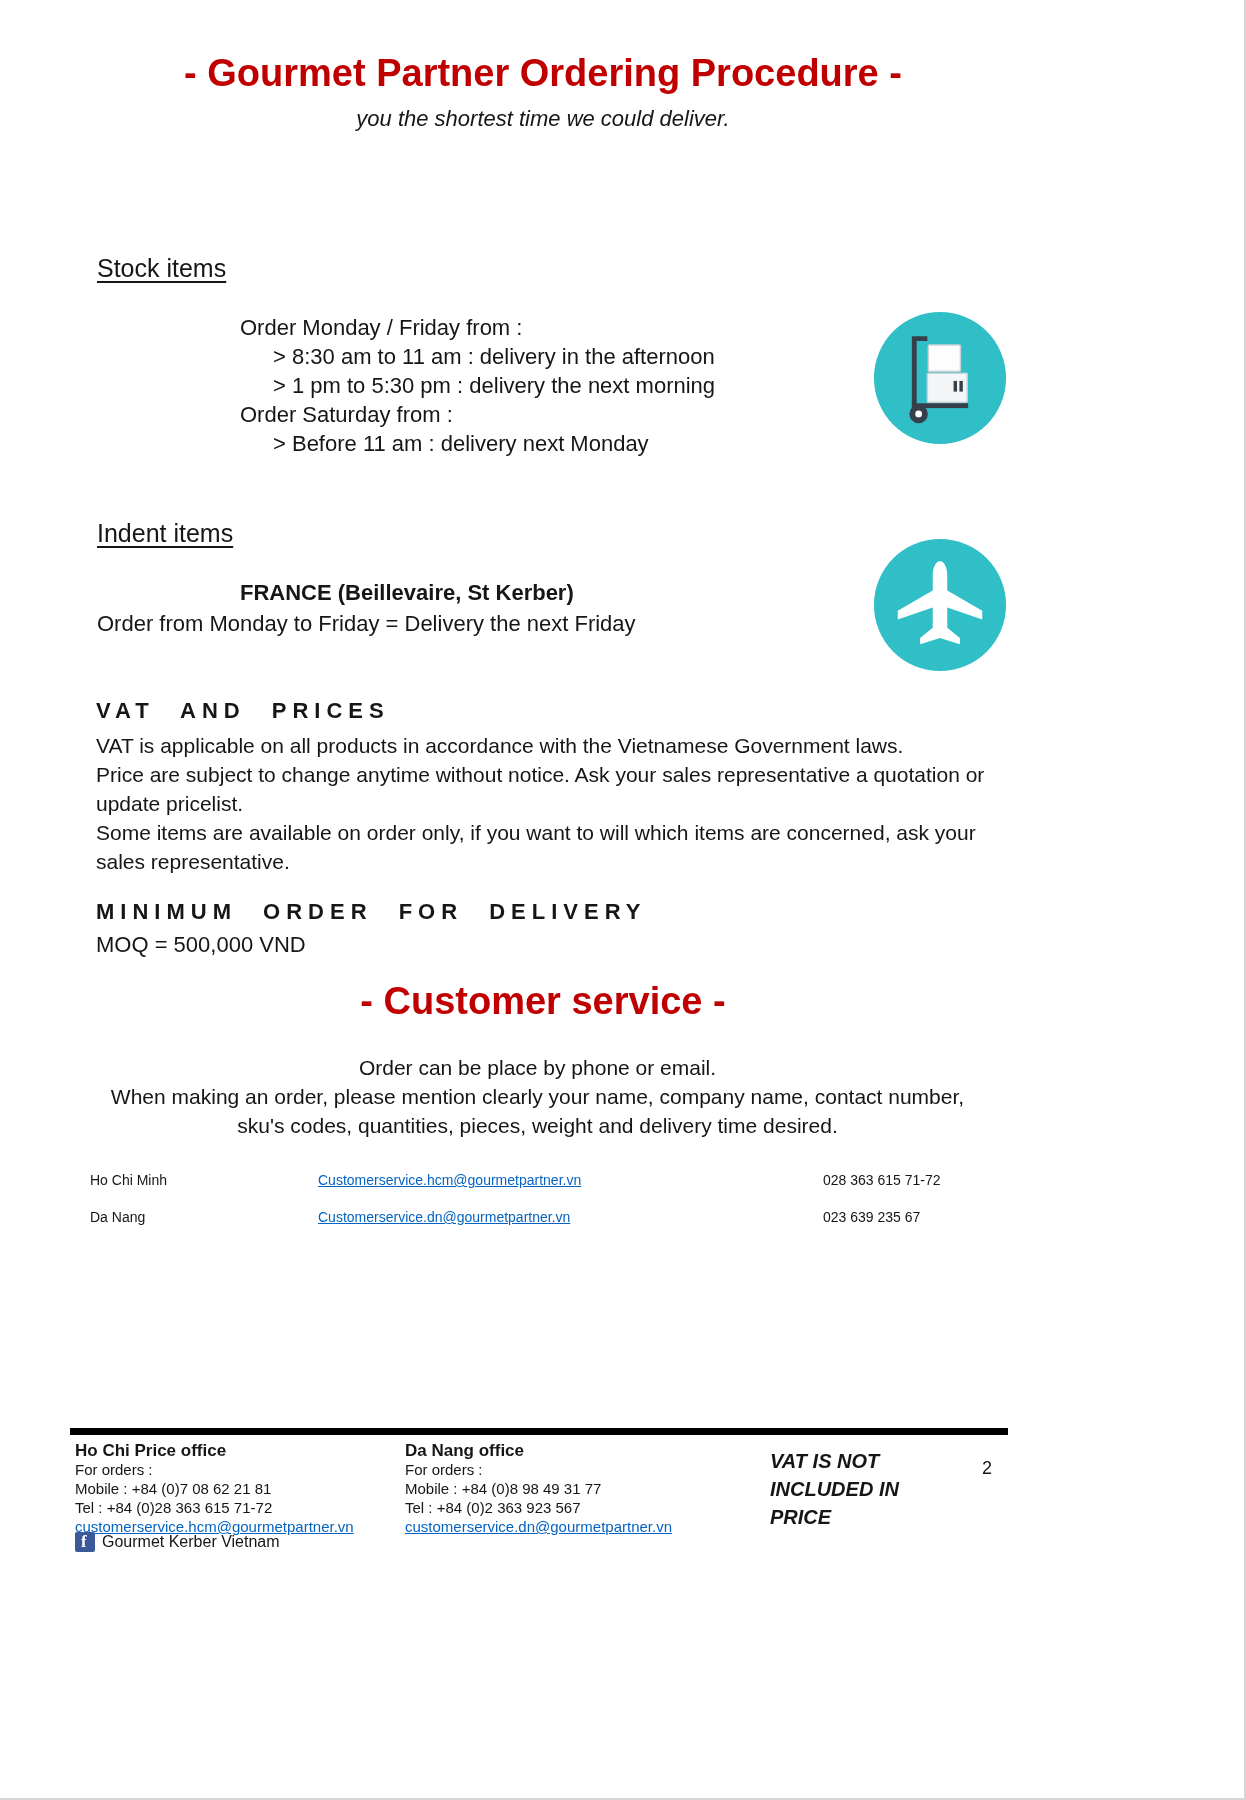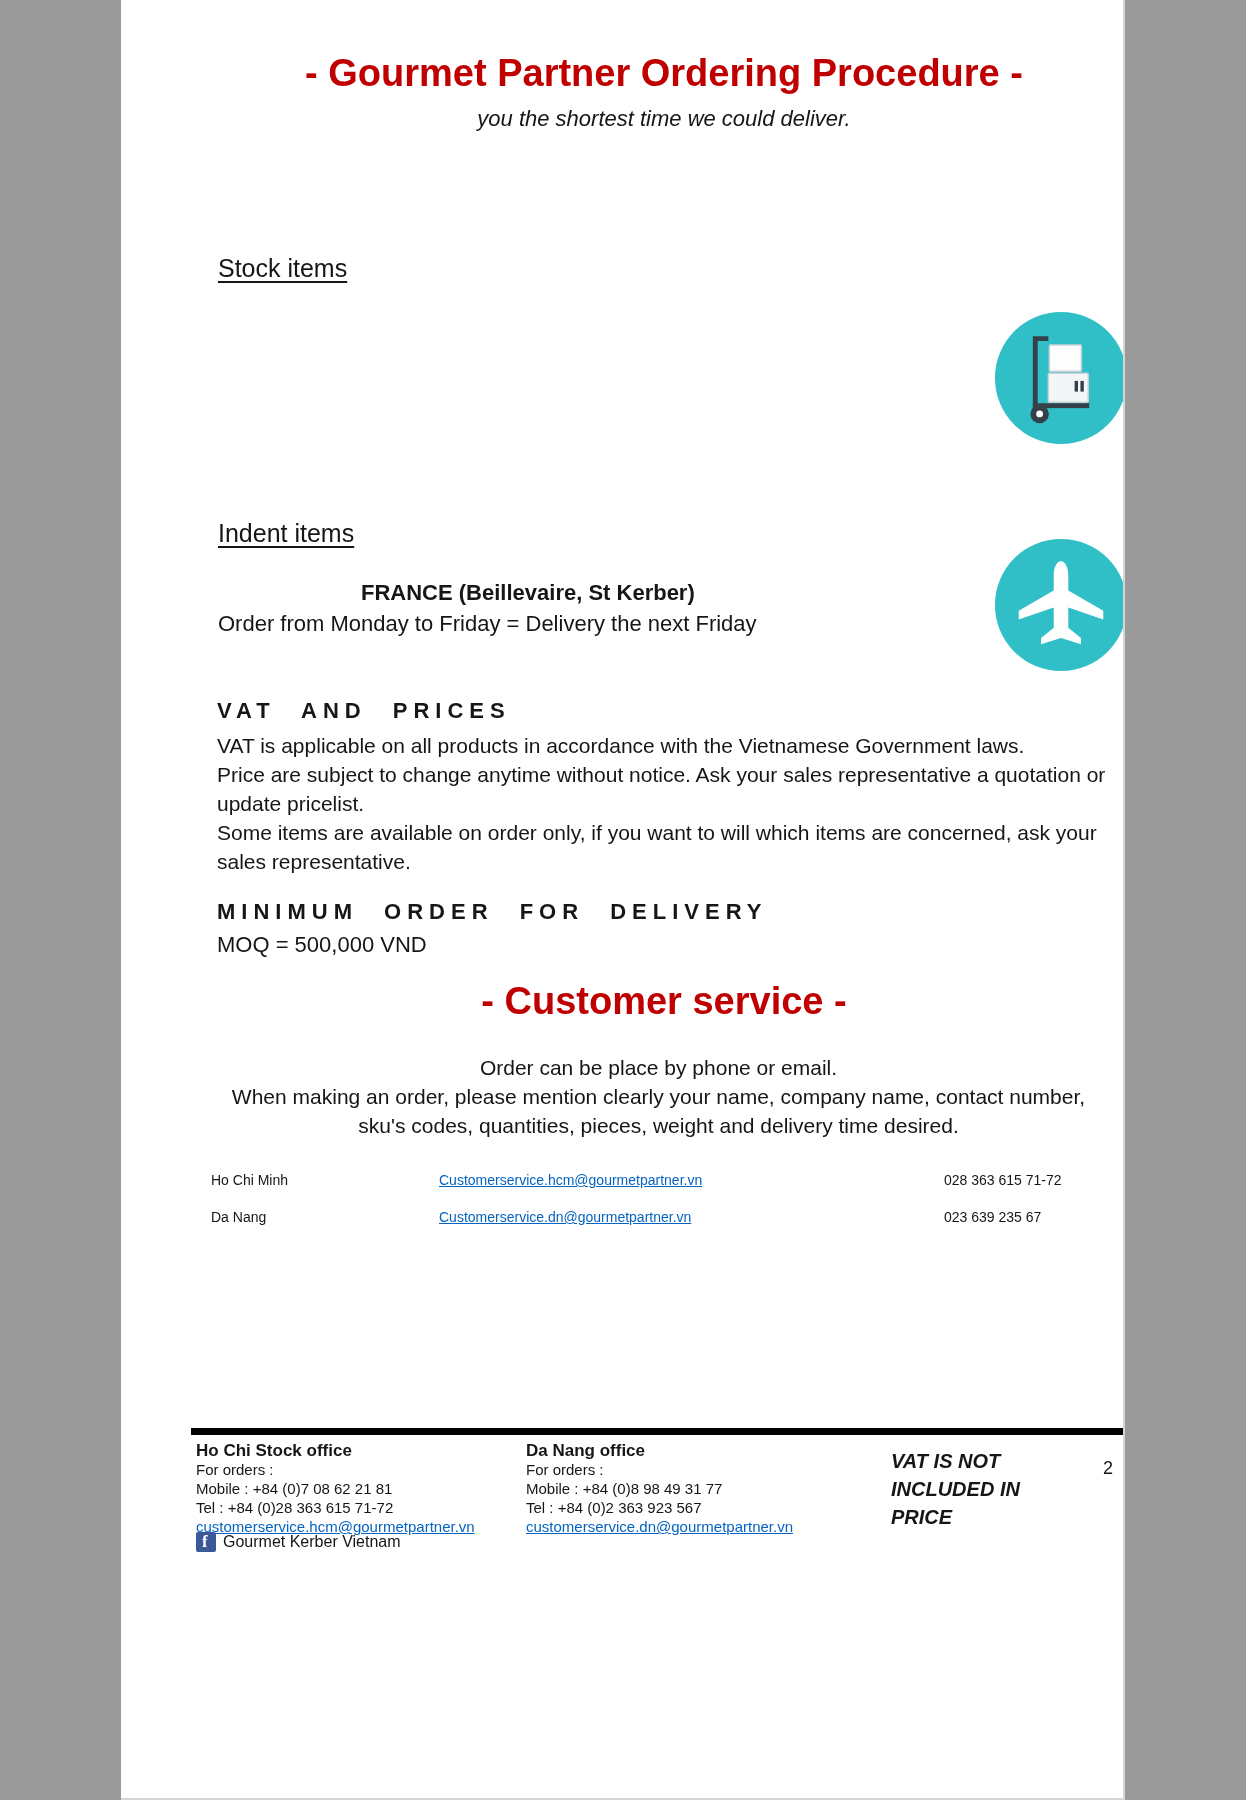--- a/index.html
+++ b/index.html
@@ -1,20 +1,20 @@
 <!DOCTYPE html>
 <html style="--accent-red: #C00000; --link-blue: #0563C1;"><head>
 <meta charset="utf-8">
 <style>
   * { box-sizing: border-box; }
   html, body { margin: 0; padding: 0; }
   body { background: #9a9a9a; }
   .page {
     position: relative;
-    width: 1004px;
+    width: 1246px;
     height: 1800px;
     margin: 0 auto;
     background: #ffffff;
     font-family: "Liberation Sans", "DejaVu Sans", sans-serif;
     color: #161616;
     overflow: hidden;
     border-right: 2px solid #d6d6d6;
     border-bottom: 2px solid #d6d6d6;
   }
   h1, h2, h3, p { margin: 0; padding: 0; }
@@ -119,20 +119,27 @@
 <div class="page">
 
   <h1 class="doc-title">- Gourmet Partner Ordering Procedure -</h1>
 
   <div class="subtitle">
     <div>you the shortest time we could deliver.</div>
   </div>
 
   <h2 class="section-heading stock-heading">Stock items</h2>
 
+  <div class="stock-lines">
+    <div class="lvl0">Order Monday / Friday from :</div>
+    <div class="lvl1">&gt; 8:30 am to 11 am : delivery in the afternoon</div>
+    <div class="lvl1">&gt; 1 pm to 5:30 pm : delivery the next morning</div>
+    <div class="lvl0">Order Saturday from :</div>
+    <div class="lvl1">&gt; Before 11 am : delivery next Monday</div>
+  </div>
 
   <div class="icon-circle icon-truck">
     <svg viewBox="0 0 140 140" xmlns="http://www.w3.org/2000/svg">
       <circle cx="70" cy="70" r="68" fill="#30BFC7"></circle>
       <rect x="58" y="36" width="33" height="27" rx="1" fill="#fdfdfd" stroke="#c9d1d8" stroke-width="1.5"></rect>
       <rect x="57" y="65" width="41" height="30" rx="1" fill="#f3f5f7" stroke="#c9d1d8" stroke-width="1.5"></rect>
       <rect x="84" y="73" width="3.5" height="11" fill="#35404a"></rect>
       <rect x="90" y="73" width="3.5" height="11" fill="#35404a"></rect>
       <path d="M41 27 h16 v5 h-11 v66 h-5 z" fill="#35404a"></path>
       <rect x="41" y="96" width="58" height="5" fill="#35404a"></rect>
@@ -179,21 +186,21 @@
     <div class="contact-row">
       <div class="contact-city">Da Nang</div>
       <a class="link contact-email">Customerservice.dn@gourmetpartner.vn</a>
       <div class="contact-phone">023 639 235 67</div>
     </div>
   </div>
 
   <div class="footer-bar"></div>
 
   <div class="footer-col footer-col1">
-    <div class="office-name">Ho Chi Stock office</div>
+    <div class="office-name">Ho Chi Price office</div>
     <div>For orders :</div>
     <div>Mobile : +84 (0)7 08 62 21 81</div>
     <div>Tel : +84 (0)28 363 615 71-72</div>
     <a class="link">customerservice.hcm@gourmetpartner.vn</a>
   </div>
 
   <div class="footer-col footer-col2">
     <div class="office-name">Da Nang office</div>
     <div>For orders :</div>
     <div>Mobile : +84 (0)8 98 49 31 77</div>

